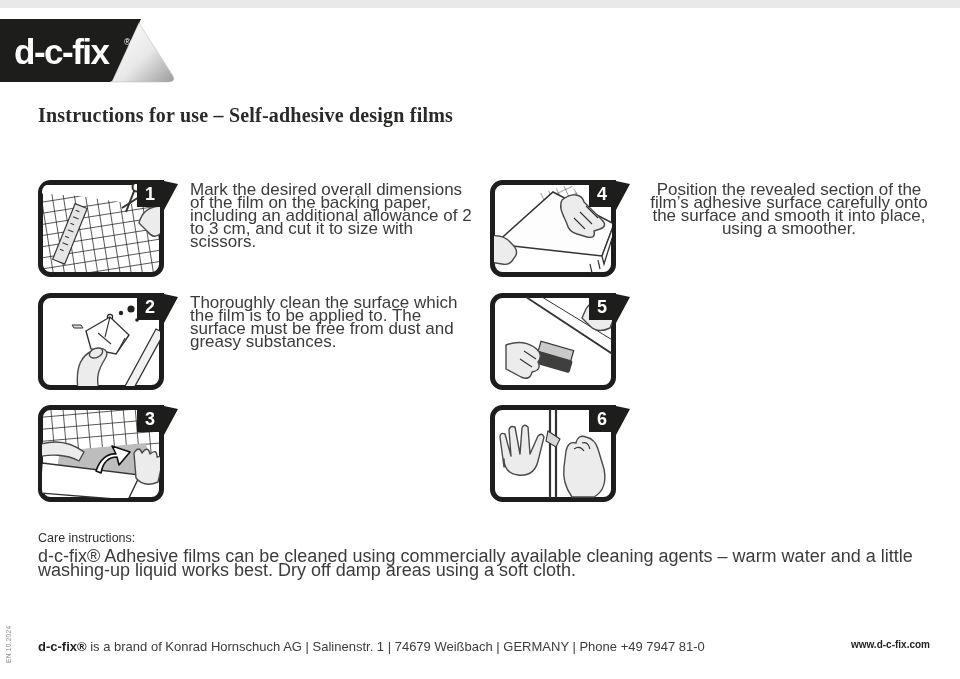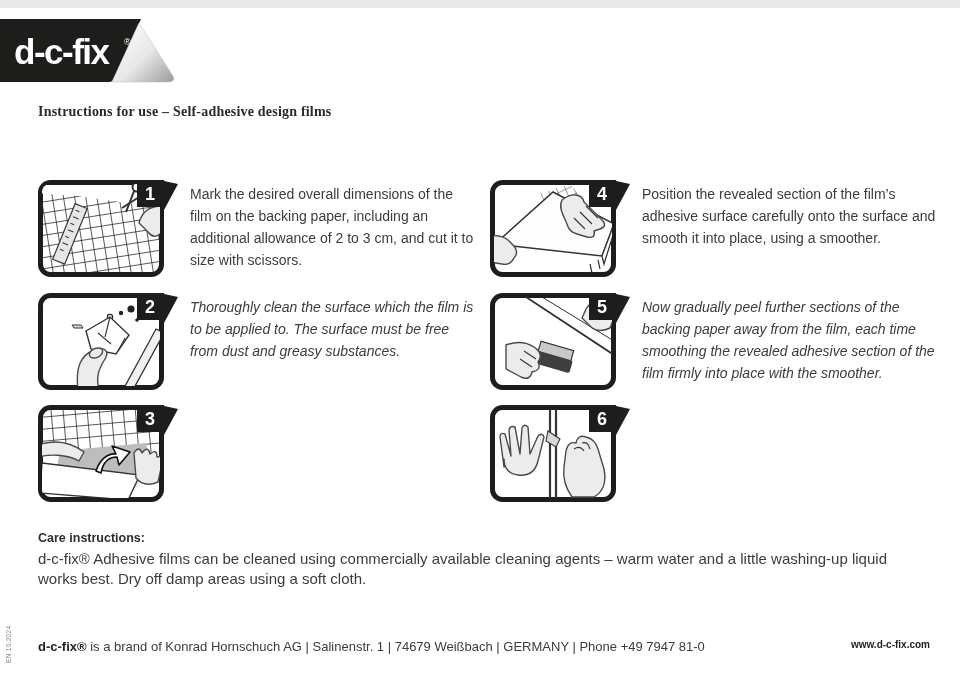--- a/index.html
+++ b/index.html
@@ -6,31 +6,31 @@
   html,body { background:#e9e9e9; }
   body { font-family:"Liberation Sans", sans-serif; }
   .page {
     position:relative; width:960px; height:679px; background:#ffffff;
     margin:8px auto; overflow:hidden; color:#3a3a39;
   }
   .logo { position:absolute; left:0; top:11px; }
   .title {
     position:absolute; left:38px; top:96px;
     font-family:"Liberation Serif", serif;
-    font-size:14px; font-weight:bold; color:#2b2a28; letter-spacing:.2px;
+    font-size:20px; font-weight:bold; color:#2b2a28; letter-spacing:.2px;
   }
   .subtitle { position:absolute; left:38px; top:143px; font-size:12.5px; color:#3d3d3c; }
   .step-box { position:absolute; width:140px; height:97px; }
-  .step-text { position:absolute; font-size:14px; line-height:22px; color:#3c3c3b; }
+  .step-text { position:absolute; font-size:17px; line-height:13px; color:#3c3c3b; }
   .col1-box { left:38px; }  .col2-box { left:490px; }
-  .col1-txt { left:190px; width:284px; } .col2-txt { left:642px; width:294px; }
+  .col1-txt { left:190px; width:284px; } .col2-txt { left:642px; width:294px;text-align:center; }
   .row1 { top:172px; } .row2 { top:285px; } .row3 { top:397px; }
-  .row1t { top:175px; } .row2t { top:288px;font-style:italic; } .row3t { top:400px; }
-  .care-heading { position:absolute; left:38px; top:523px; font-size:12.5px; font-weight:bold; color:#2e2e2d; }
-  .care-body { position:absolute; left:38px; top:541px; width:888px; font-size:15px; line-height:20px; color:#3c3c3b; }
+  .row1t { top:175px; } .row2t { top:288px; } .row3t { top:400px; }
+  .care-heading { position:absolute; left:38px; top:523px; font-size:12.5px; font-weight:normal; color:#2e2e2d; }
+  .care-body { position:absolute; left:38px; top:541px; width:888px; font-size:18px; line-height:14px; color:#3c3c3b; }
   .footer-left { position:absolute; left:38px; top:631px; font-size:13px; color:#3c3c3b; }
   .footer-left b { color:#232322; }
   .footer-right { position:absolute; right:30px; top:631px; font-size:10px; font-weight:bold; color:#232322; }
   .edition {
     position:absolute; left:5px; top:655px; font-size:6.5px; color:#8a8a8a;
     transform:rotate(-90deg); transform-origin:0 0; white-space:nowrap; letter-spacing:.3px;
   }
   svg .ln { stroke:#333332; fill:none; }
   svg .hand { fill:#ececec; stroke:#4a4a49; stroke-width:1.4; stroke-linejoin:round; }
 </style>
@@ -198,21 +198,20 @@
         <path class="hand" d="M16,52 q16,-6 28,2 q10,7 4,15 q4,8 -6,10 q-2,9 -11,5 L16,76 Z"></path>
         <path d="M34,58 l12,8 M30,66 l12,8" class="ln" stroke-width="1.1"></path>
       </g>
       <g>
         <rect x="99" y="0" width="27" height="27" fill="#1d1d1b"></rect>
         <polygon points="126,1 140,4 126,30" fill="#1d1d1b"></polygon>
         <text x="112" y="20" text-anchor="middle" font-family="Liberation Sans, sans-serif" font-size="18" font-weight="bold" fill="#fff">5</text>
       </g>
     </svg>
   </div>
-  <div class="step-text col2-txt row2t">Now gradually peel further sections of the backing paper away from the film, each time smoothing the revealed adhesive section of the film firmly into place with the smoother.</div>
 
   <div class="step-box col2-box row3">
     <svg width="140" height="97" viewBox="0 0 140 97">
       <defs>
           <clipPath id="c6">
             <rect x="4" y="4" width="118" height="89" rx="8"></rect>
           </clipPath>
         </defs>
       <rect x="2.5" y="2.5" width="121" height="92" rx="10" fill="#fff" stroke="#1d1d1b" stroke-width="5"></rect>
       <g clip-path="url(#c6)">

